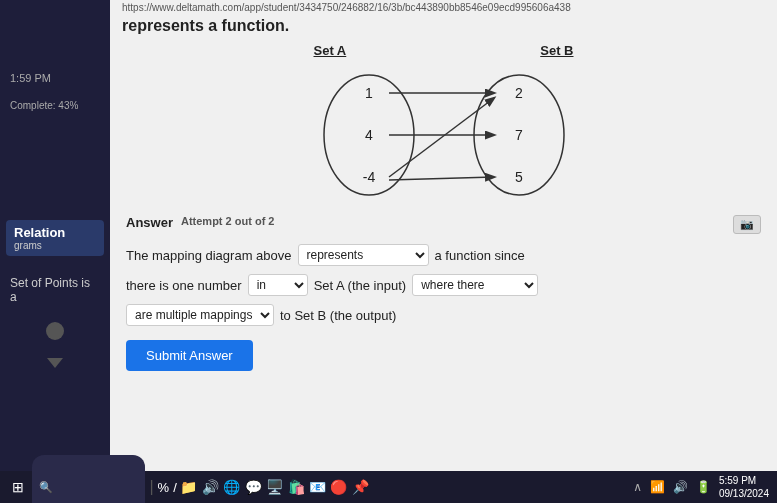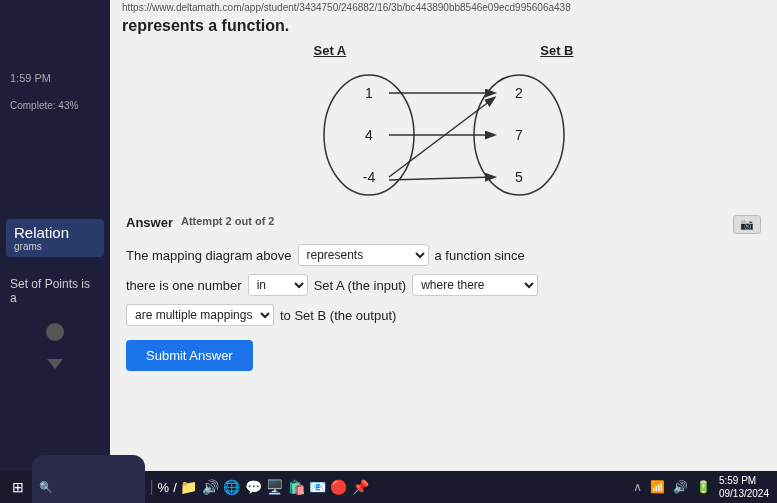--- a/index.html
+++ b/index.html
@@ -36,22 +36,22 @@
     .sidebar-spacer { flex: 1; }
     .sidebar-section {
       background: #2a3a6a;
       margin: 6px 6px;
       border-radius: 4px;
       padding: 5px 8px;
       cursor: pointer;
     }
     .sidebar-section-title {
       color: #fff;
-      font-size: 15px;
-      font-weight: normal;
+      font-size: 13px;
+      font-weight: bold;
     }
     .sidebar-section-sub {
       color: #ccc;
       font-size: 10px;
     }
     .sidebar-set-points {
       color: #ccc;
       font-size: 12px;
       padding: 4px 10px;
     }

